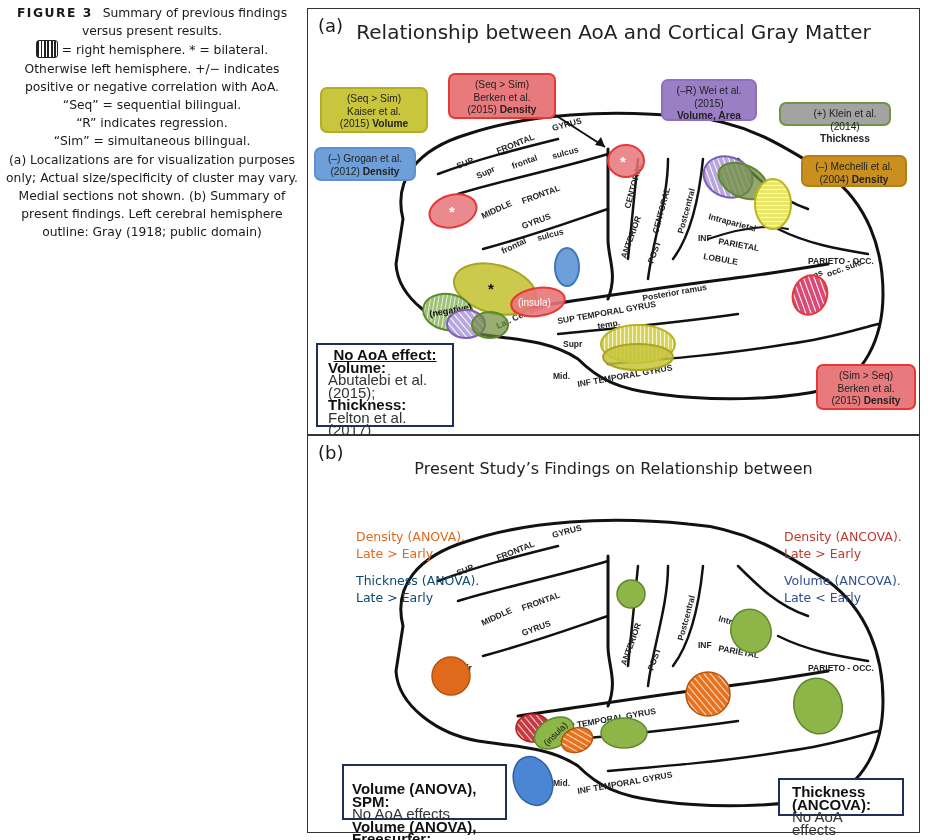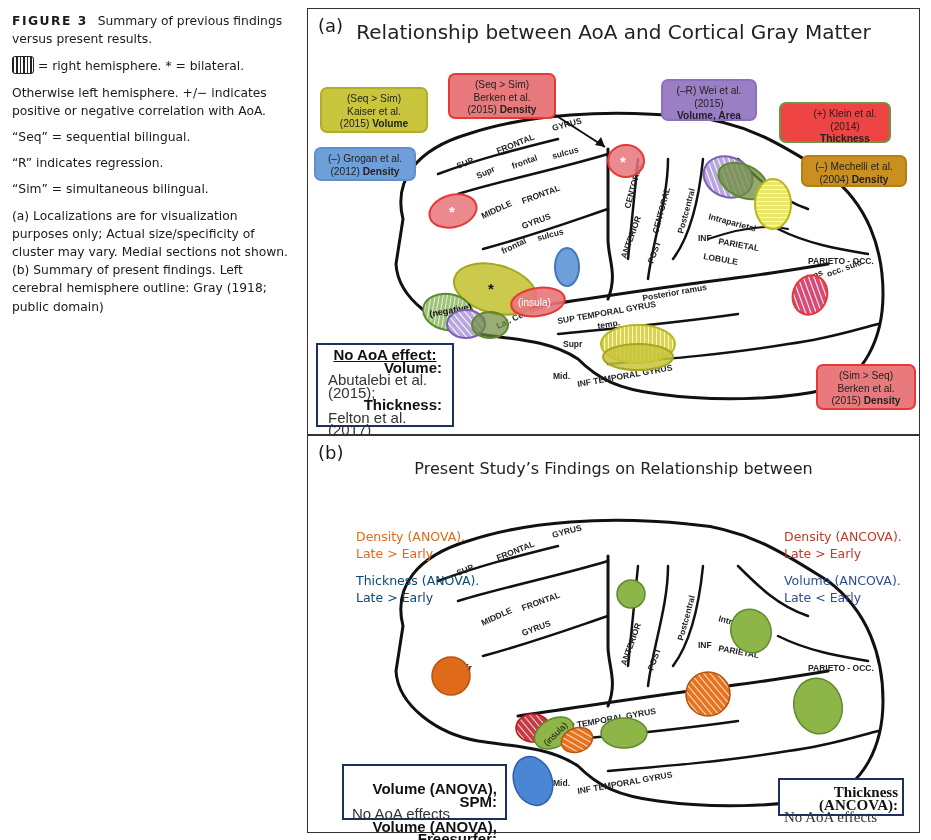--- a/index.html
+++ b/index.html
@@ -1,33 +1,33 @@
 <!DOCTYPE html>
 <html><head>
 <meta charset="utf-8">
 <style>
   html, body { margin:0; padding:0; background:#ffffff; }
   body { width:931px; height:840px; position:relative; overflow:hidden; font-family:"Liberation Sans", sans-serif; color:#1a1a1a; }
   .caption { position:absolute; left:4px; top:4px; width:296px; font-family:"DejaVu Sans", sans-serif; font-size:12.3px; line-height:18.2px; color:#1a1a1a; }
   .caption .fig-label { font-weight:bold; letter-spacing:1.5px; margin-right:10px; }
-  .caption p { margin:8px; }
+  .caption p { margin:0;text-align:center; }
   .hatch-swatch { display:inline-block; width:22px; height:18px; vertical-align:-4px; border:1.5px solid #222; border-radius:3px; box-sizing:border-box;
     background: repeating-linear-gradient(90deg,#222 0 1.5px,#fff 1.5px 3.5px); }
   .panel { position:absolute; left:307px; width:613px; border:1.5px solid #333; box-sizing:border-box; background:#fff; }
   .panel-a { top:8px; height:427px; }
   .panel-b { top:435px; height:398px; border-top:1.5px solid #333; }
   .panel-letter { position:absolute; left:10px; top:6px; font-size:18px; font-family:"DejaVu Sans", sans-serif; }
   .panel-title { position:absolute; left:0; right:0; text-align:center; font-family:"DejaVu Sans", sans-serif; color:#222; }
   .panel-a .panel-title { top:10px; font-size:20px; line-height:26px; }
   .panel-b .panel-title { top:22px; font-size:16px; line-height:22px; }
   svg.brain { position:absolute; left:0; top:0; }
   .study-box { position:absolute; border-radius:7px; text-align:center; font-size:10.2px; line-height:12.5px; color:#222; box-sizing:border-box; padding:4px 3px; border:2.5px solid; }
   .study-box b { font-weight:bold; }
   .note-box { position:absolute; border:2.5px solid #1d2f5c; border-radius:0; background:#fff; font-size:15px; line-height:12.5px; padding:5px 8px; box-sizing:border-box; color:#333; }
-  .note-box .hd { font-weight:bold; color:#111;text-align:right; }
+  .note-box .hd { font-weight:bold; color:#111; }
   .note-box .ttl { font-weight:bold; text-decoration:underline; text-align:center; display:block; color:#111; }
   .legend-text { position:absolute; font-size:12.5px; line-height:17px; font-family:"DejaVu Sans", sans-serif; }
   .lbl { font-family:"Liberation Sans", sans-serif; fill:#222; font-weight:bold; }
 </style>
 </head>
 <body>
 
 <div class="caption">
   <p><span class="fig-label">FIGURE 3</span><span>Summary of previous findings versus present results.</span></p>
   <p><span class="hatch-swatch"></span> <span>= right hemisphere. * = bilateral.</span></p>
@@ -155,21 +155,21 @@
   </div>
   <div class="study-box" style="left:6px; top:138px; width:102px; height:34px; background:#6f9fd8; border-color:#5f8fcf;">
     <div>(–) Grogan et al.</div>
     <div><span>(2012)</span> <b>Density</b></div>
   </div>
   <div class="study-box" style="left:353px; top:70px; width:96px; height:42px; background:#9b7fc4; border-color:#8e6fbf;">
     <div>(–R) Wei et al.</div>
     <div>(2015)</div>
     <div><b>Volume, Area</b></div>
   </div>
-  <div class="study-box" style="left:471px; top:93px; width:112px; height:41px; background:#ef4444; border-color:#6d9642;padding-left:23px;">
+  <div class="study-box" style="left:471px; top:93px; width:112px; height:24px; background:#a3a3a3; border-color:#6d9642;padding-left:23px;">
     <div>(+) Klein et al.</div>
     <div><span>(2014)</span> <b>Thickness</b></div>
   </div>
   <div class="study-box" style="left:493px; top:146px; width:106px; height:32px; background:#c9901f; border-color:#b67e12;">
     <div>(–) Mechelli et al.</div>
     <div><span>(2004)</span> <b>Density</b></div>
   </div>
   <div class="study-box" style="left:508px; top:355px; width:100px; height:46px; background:#e87a7d; border-color:#e53935;">
     <div>(Sim &gt; Seq)</div>
     <div>Berken et al.</div>
@@ -268,17 +268,17 @@
     <div>Volume (ANCOVA).</div>
     <div>Late &lt; Early</div>
   </div>
 
   <div class="note-box" style="left:34px; top:328px; width:165px; height:56px; padding:17px 8px; border-width:2px;">
     <div class="hd">Volume (ANOVA), SPM:</div>
     <div>No AoA effects</div>
     <div class="hd">Volume (ANOVA), Freesurfer:</div>
     <div>No AoA effects</div>
   </div>
-  <div class="note-box" style="left:470px; top:342px; width:126px; height:38px; padding:6px 4px; border-width:2px;font-family:Liberation Serif, serif;">
+  <div class="note-box" style="left:470px; top:342px; width:126px; height:38px; padding:6px 12px; border-width:2px;">
     <div class="hd">Thickness (ANCOVA):</div>
     <div>No AoA effects</div>
   </div>
 </div>
 
 </body></html>

